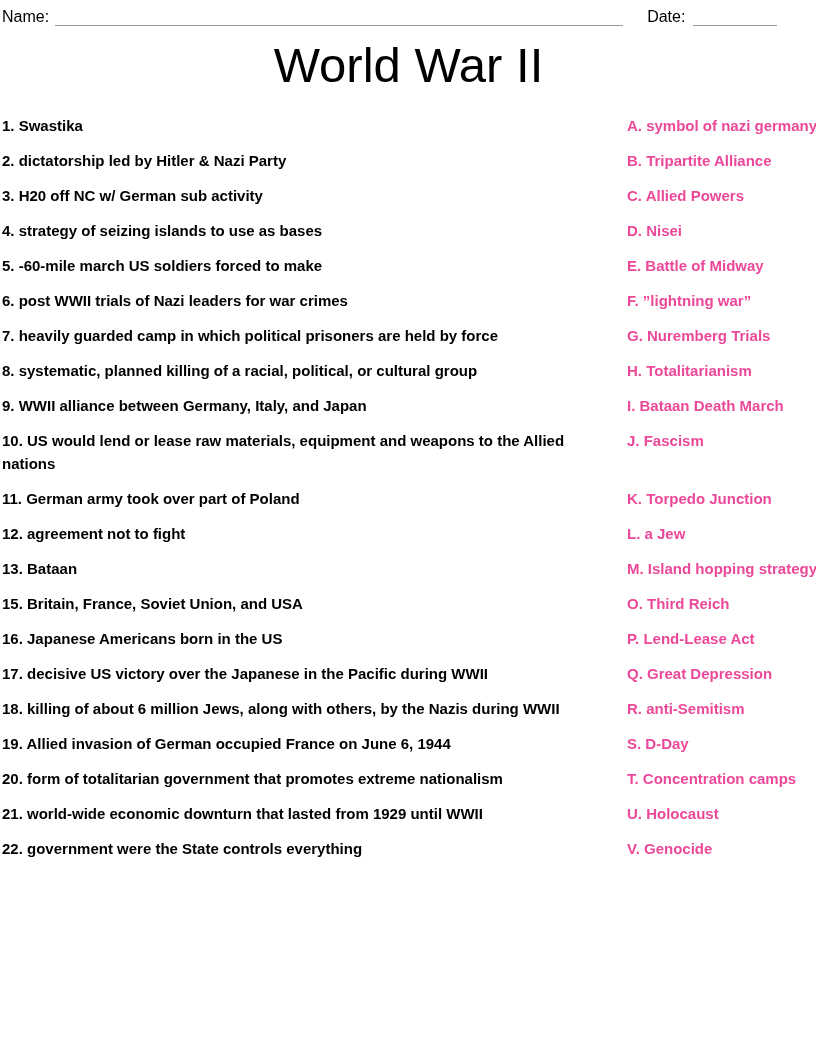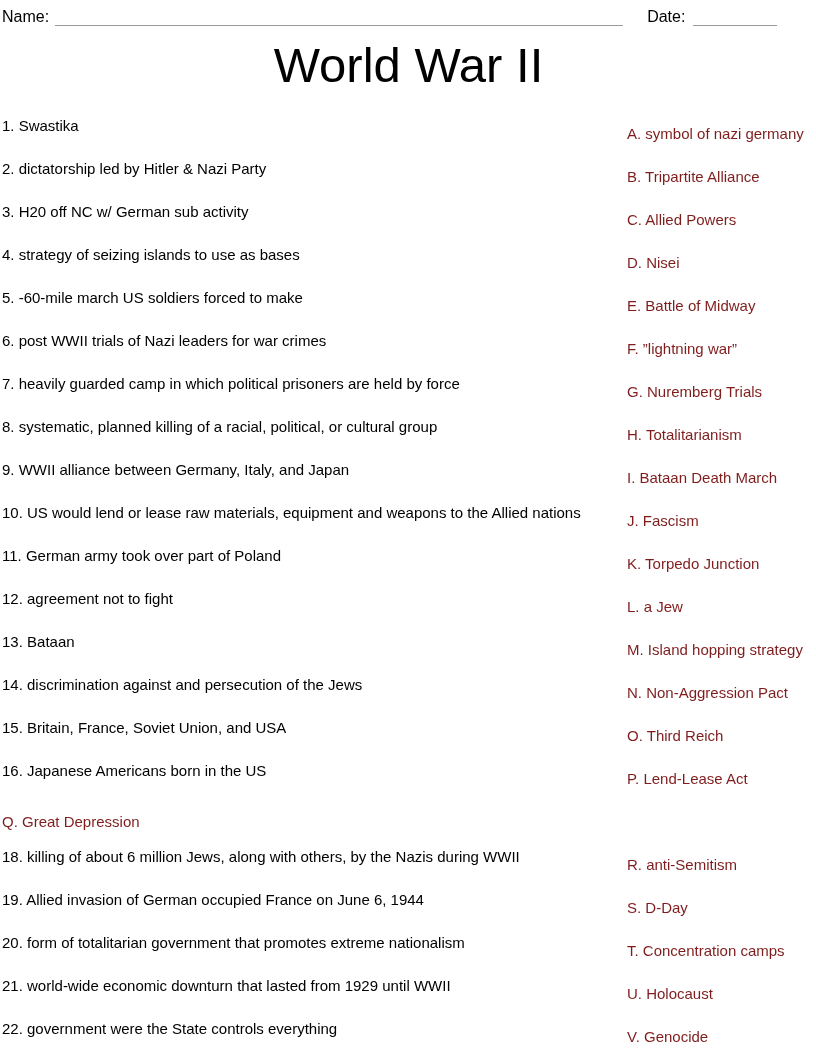--- a/index.html
+++ b/index.html
@@ -55,38 +55,38 @@
     font-weight: 400;
     letter-spacing: 0px;
     margin-top: 9px;
     margin-bottom: 21px;
     color: #000000;
   }
 
   
   .list {
     width: 100%;
+    font-weight: bold;
   }
   .row {
     display: grid;
     grid-template-columns: 625px 1fr;
     margin-bottom: 12px;
   }
   .clue {
     font-size: 15px;
     line-height: 23px;
     padding-right: 28px;
     color: #000000;
   }
   .answer {
     font-size: 15px;
     line-height: 23px;
     white-space: nowrap;
-    color: #7f1d1d;
-    margin-top: 8px;
+    color: #ec4899;
   }
 </style>
 </head>
 <body>
 
 <div class="header">
   <span class="hdr-label">Name:</span>
   <div class="blank-line name-line"></div>
   <span class="hdr-label date-label">Date:</span>
   <div class="blank-line date-line"></div>
@@ -153,36 +153,33 @@
   <div class="row">
     <div class="clue"><span>12.</span> <span>agreement not to fight</span></div>
     <div class="answer"><span>L.</span> <span>a Jew</span></div>
   </div>
 
   <div class="row">
     <div class="clue"><span>13.</span> <span>Bataan</span></div>
     <div class="answer"><span>M.</span> <span>Island hopping strategy</span></div>
   </div>
 
-  <div class="row">
-    <div class="clue"><span>14.</span> <span>discrimination against and persecution of the Jews</span></div>
-    <div class="answer"><span>N.</span> <span>Non-Aggression Pact</span></div>
-  </div>
 
   <div class="row">
     <div class="clue"><span>15.</span> <span>Britain, France, Soviet Union, and USA</span></div>
     <div class="answer"><span>O.</span> <span>Third Reich</span></div>
   </div>
 
   <div class="row">
     <div class="clue"><span>16.</span> <span>Japanese Americans born in the US</span></div>
     <div class="answer"><span>P.</span> <span>Lend-Lease Act</span></div>
   </div>
 
   <div class="row">
+    <div class="clue"><span>17.</span> <span>decisive US victory over the Japanese in the Pacific during WWII</span></div>
     <div class="answer"><span>Q.</span> <span>Great Depression</span></div>
   </div>
 
   <div class="row">
     <div class="clue"><span>18.</span> <span>killing of about 6 million Jews, along with others, by the Nazis during WWII</span></div>
     <div class="answer"><span>R.</span> <span>anti-Semitism</span></div>
   </div>
 
   <div class="row">
     <div class="clue"><span>19.</span> <span>Allied invasion of German occupied France on June 6, 1944</span></div>

